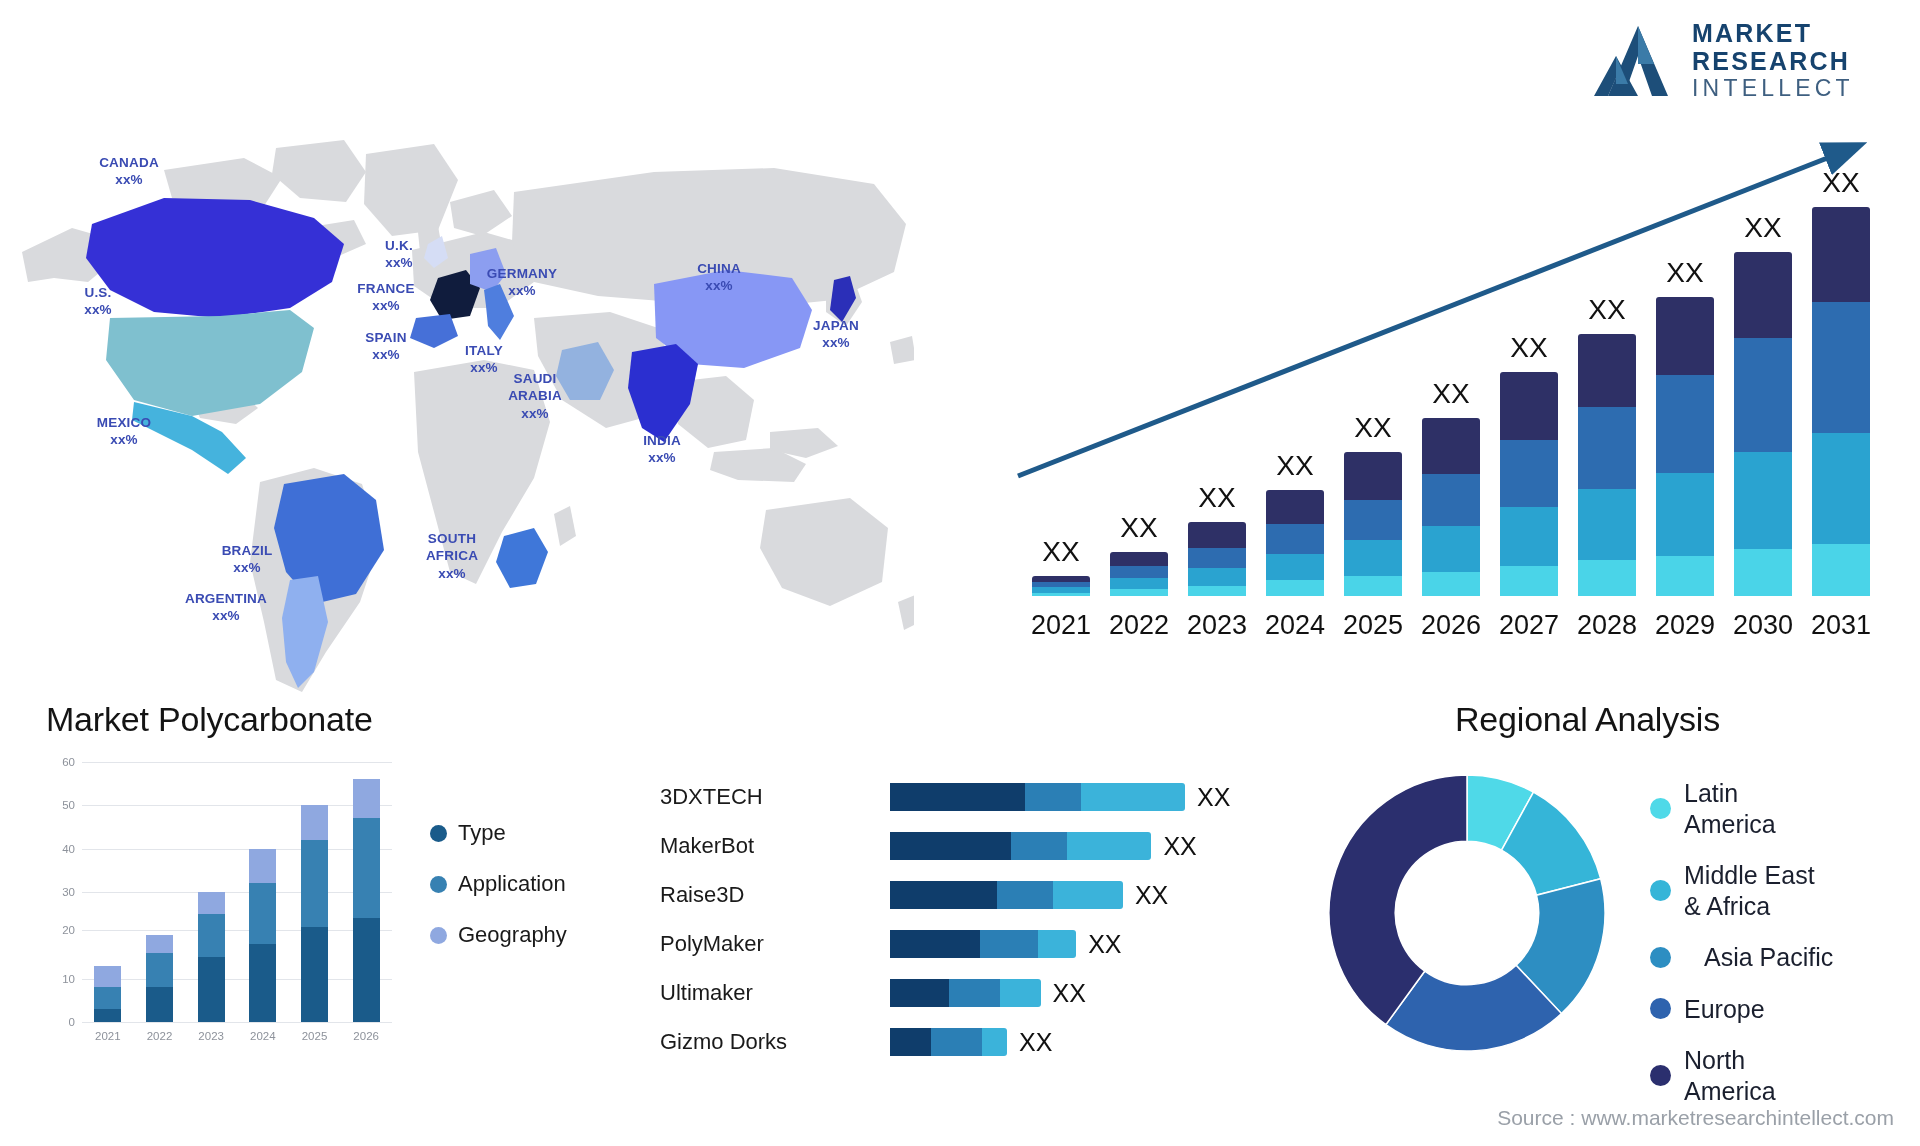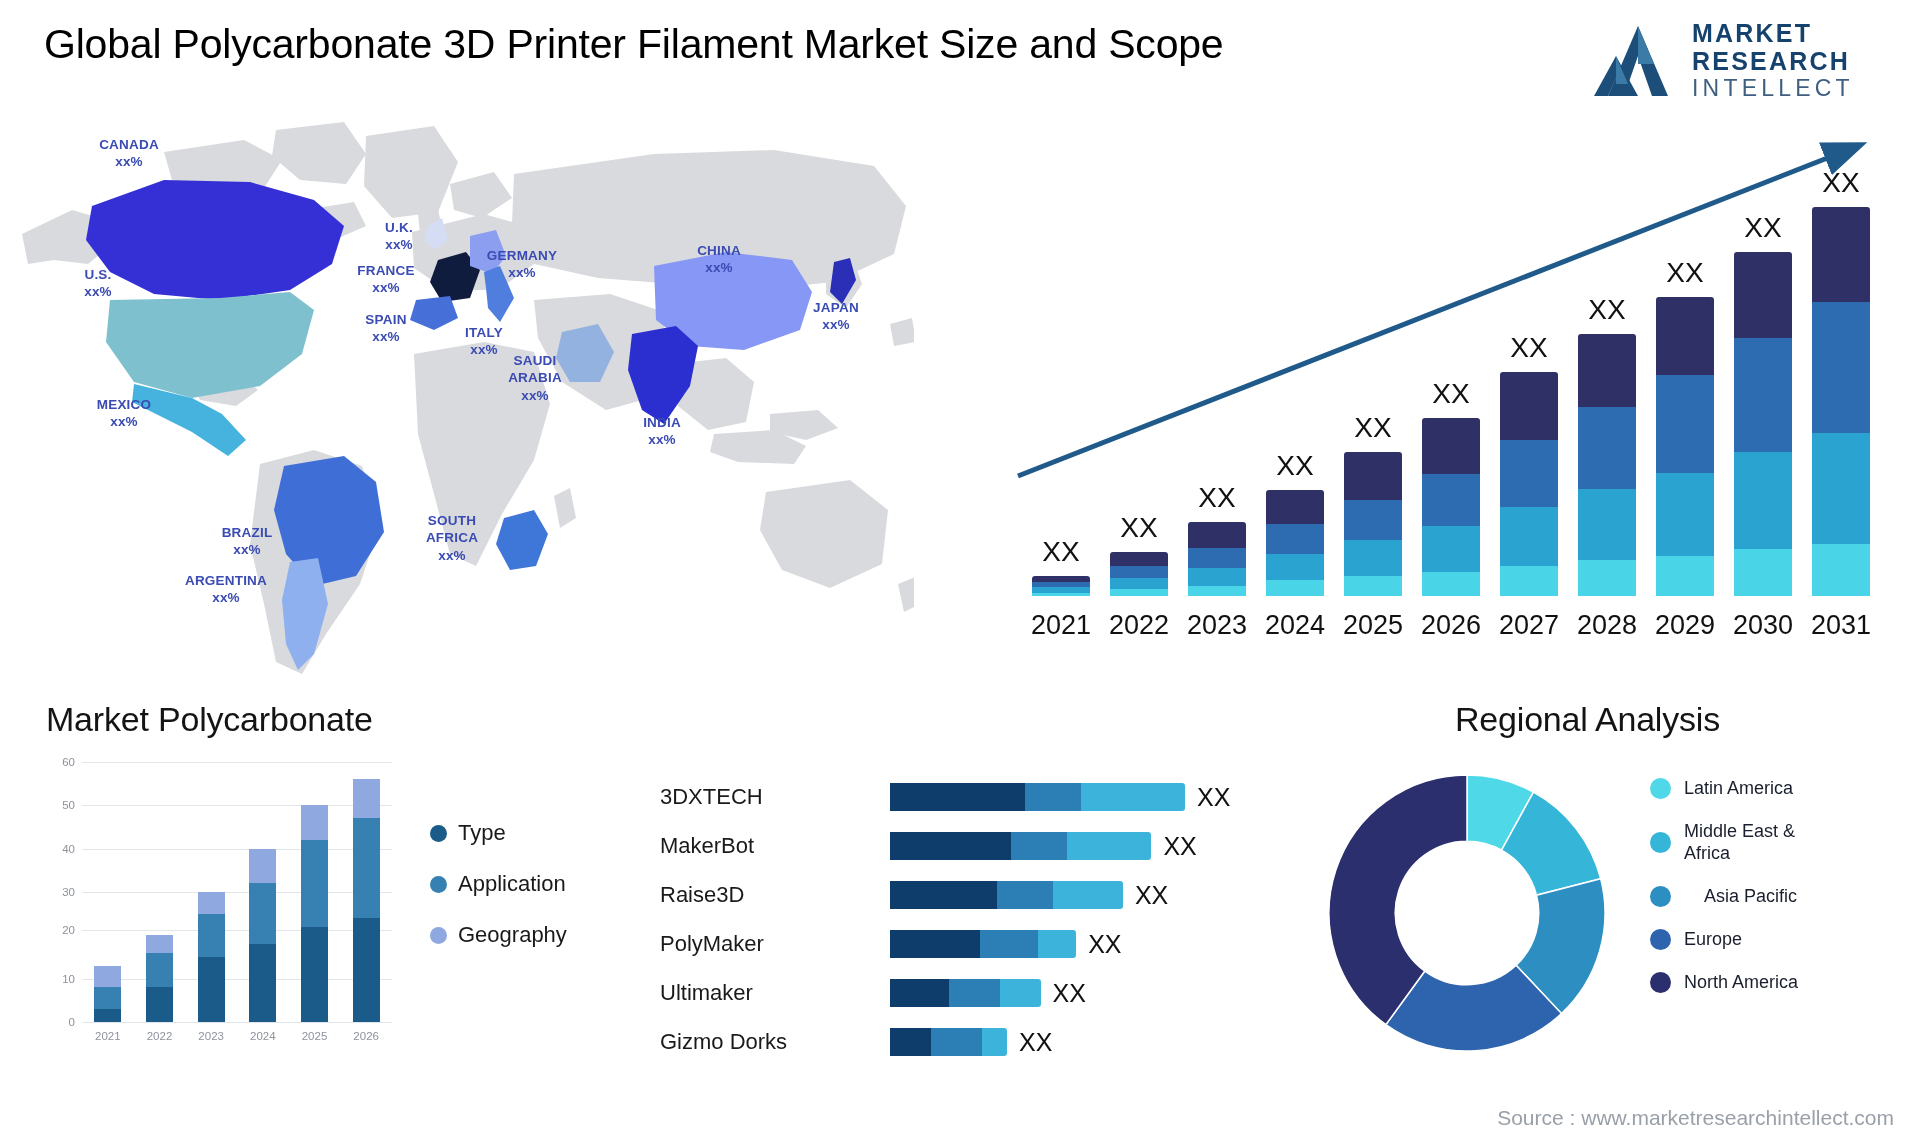--- a/index.html
+++ b/index.html
@@ -22,21 +22,21 @@
   #logo-mark { position: absolute; left: 0; top: 8px; width: 92px; height: 78px; }
   #logo-text { position: absolute; left: 100px; top: 6px; width: 200px; }
   .logo-line1, .logo-line2 {
     font-size: 25px; font-weight: 700; letter-spacing: 2.2px; color: #16436e; line-height: 1.1;
   }
   .logo-line3 {
     font-size: 23px; font-weight: 400; letter-spacing: 4.2px; color: #3e5f80; line-height: 1.15;
   }
 
   
-  #map-panel { position: absolute; left: 14px; top: 114px; width: 900px; height: 560px; }
+  #map-panel { position: absolute; left: 14px; top: 132px; width: 900px; height: 560px; }
   #map-svg { position: absolute; left: 0; top: 0; width: 900px; height: 560px; }
   .map-label {
     position: absolute; text-align: center;
     font-size: 13.5px; font-weight: 700; color: #3a4bb3;
     line-height: 1.28; letter-spacing: 0.2px; white-space: nowrap;
   }
   .map-label .pct { display: block; font-size: 13.5px; font-weight: 700; }
 
   
   #growth-panel { position: absolute; left: 1000px; top: 128px; width: 910px; height: 530px; }
@@ -105,33 +105,32 @@
   }
 
   
   #region-panel { position: absolute; left: 1300px; top: 700px; width: 620px; height: 420px; }
   #region-title { left: 155px; top: 0px; }
   #donut-wrap { position: absolute; left: 22px; top: 68px; width: 290px; height: 290px; }
   #donut-svg { width: 290px; height: 290px; }
   #region-legend { position: absolute; left: 350px; top: 78px; width: 270px; }
   .region-row { display: flex; align-items: center; margin-bottom: 21px; }
   .region-dot { width: 21px; height: 21px; border-radius: 50%; margin-right: 13px; flex: none; }
-  .region-label { font-size: 18px; color: #1a1f2e; line-height: 1.22; }
+  .region-label { font-size: 25px; color: #1a1f2e; line-height: 1.22; }
 
   
   #source-note {
     position: absolute; right: 26px; bottom: 16px;
     font-size: 21px; color: #9aa0a8; white-space: nowrap;
   }
 </style>
 </head>
 <body>
 
 <div id="header">
-  <div id="page-title">Global Polycarbonate 3D Printer Filament Market Size and Scope</div>
 
   <div id="logo">
     <svg id="logo-mark" viewBox="0 0 92 78">
       <polygon points="46,4 76,74 60,74 46,34 32,74 16,74" fill="#1d4e79"></polygon>
       <polygon points="46,4 62,42 46,42" fill="#3b7ba8"></polygon>
       <polygon points="24,34 46,74 32,74 24,56 16,74 2,74" fill="#1d4e79"></polygon>
       <polygon points="24,34 36,62 24,62" fill="#3b7ba8"></polygon>
     </svg>
     <div id="logo-text">
       <div class="logo-line1">MARKET</div>

